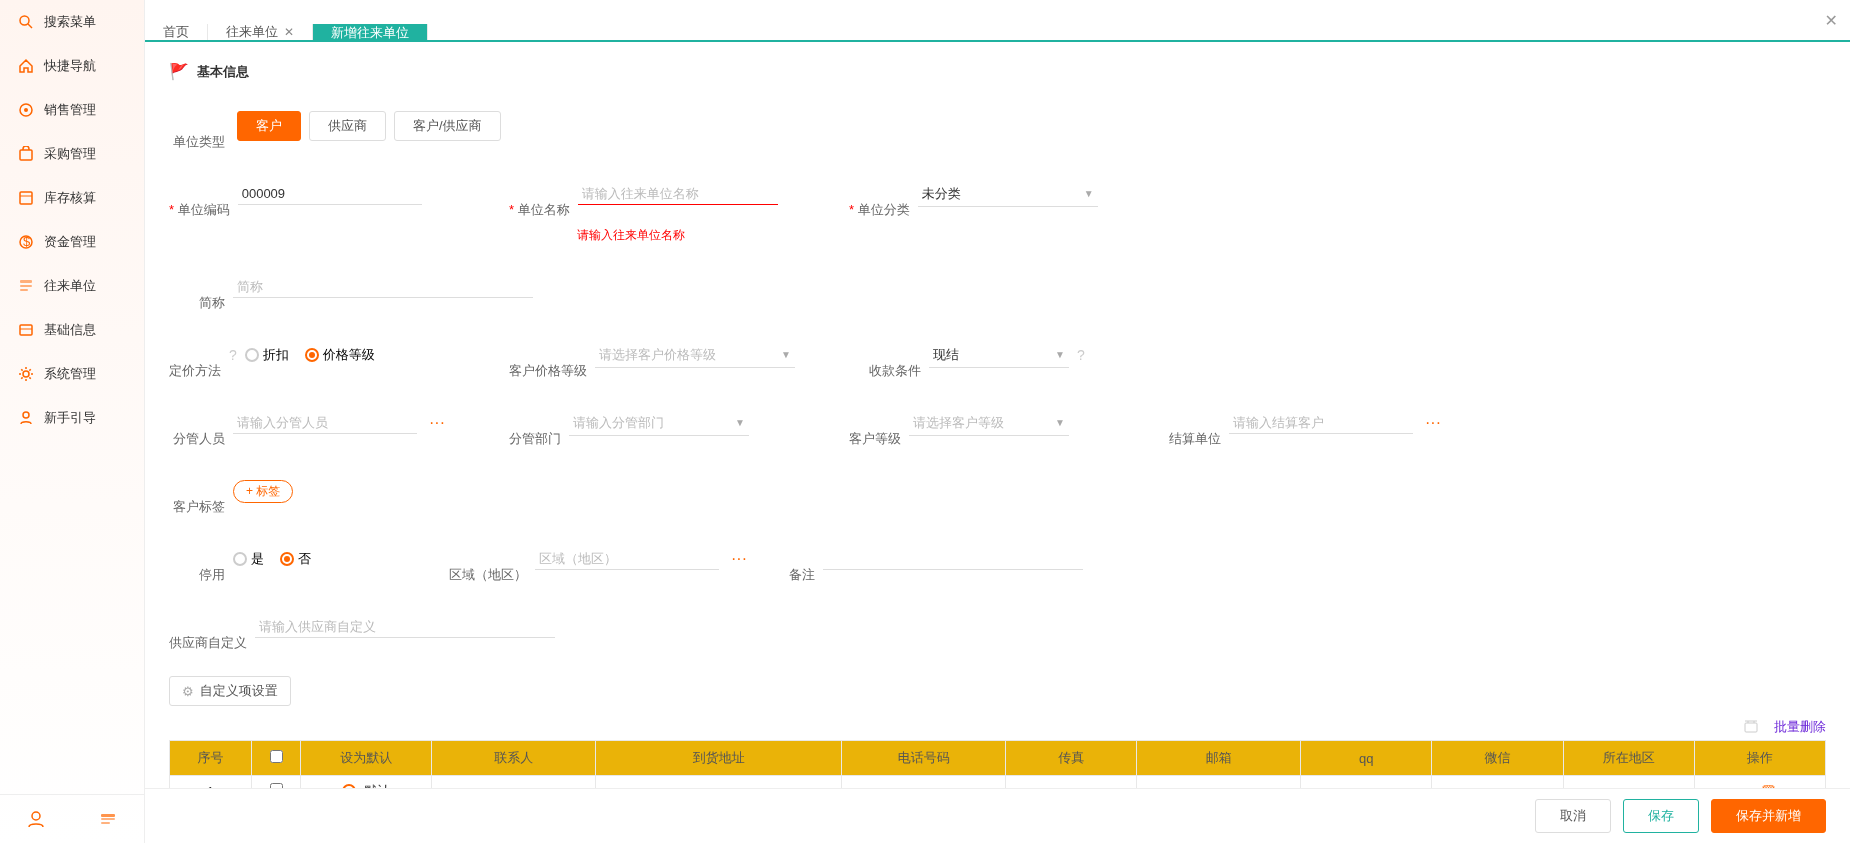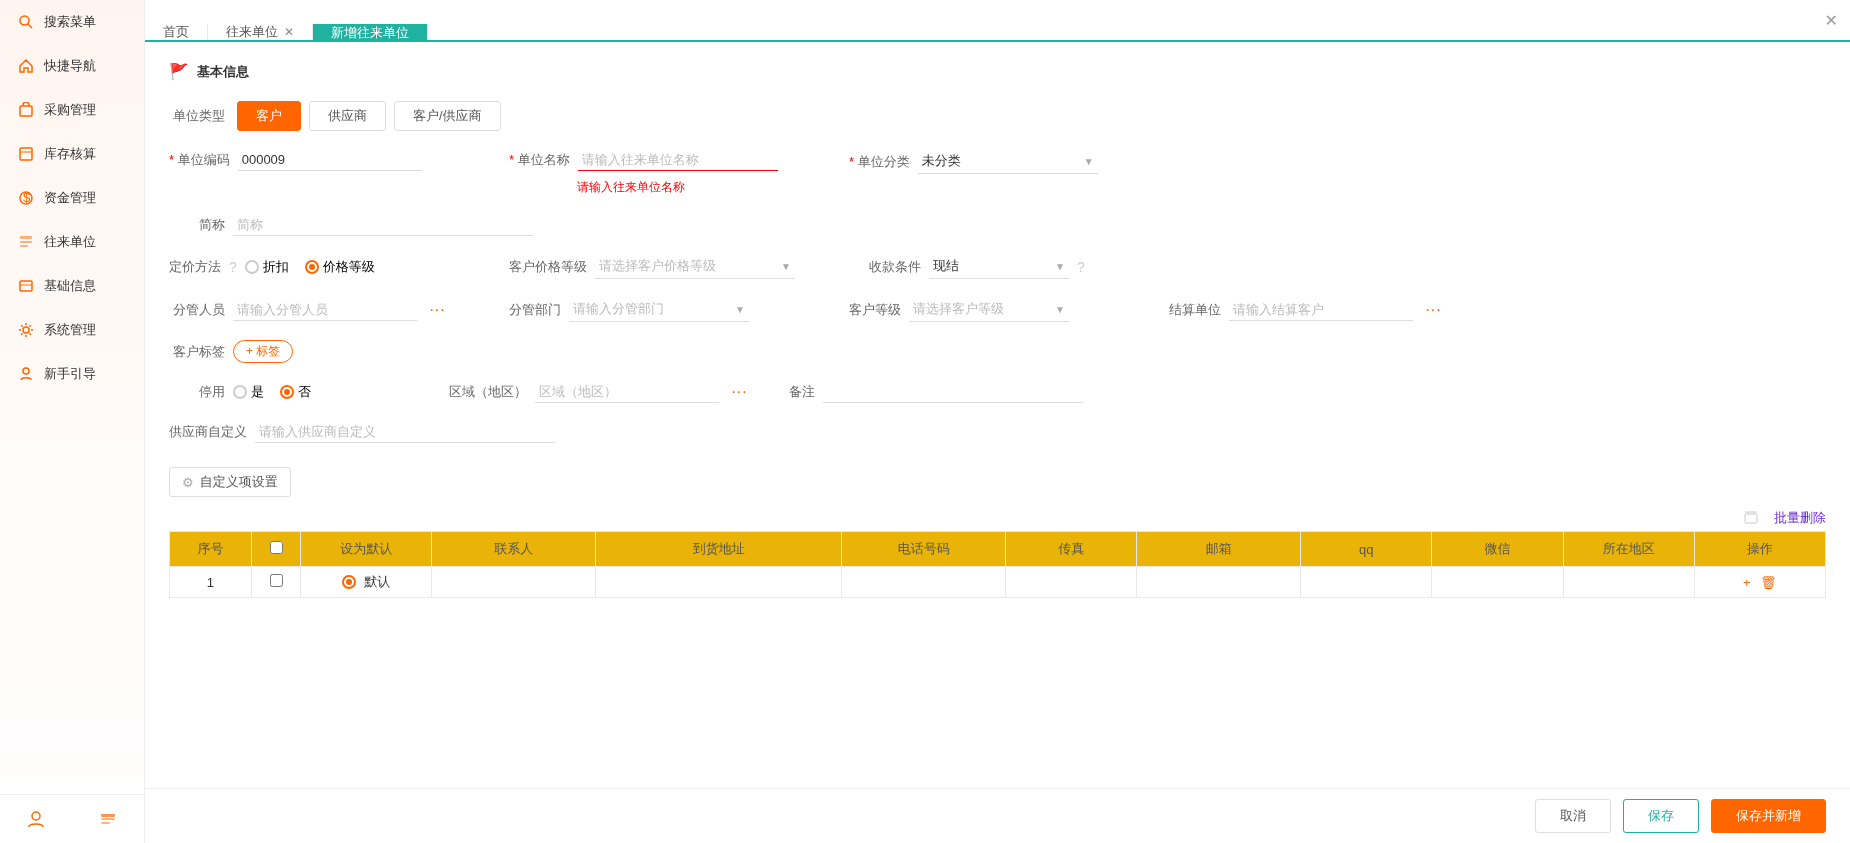--- a/index.html
+++ b/index.html
@@ -223,21 +223,21 @@
       padding: 7px 24px;
       border: 1px solid #f60;
       border-radius: 3px;
       background: #f60;
       cursor: pointer;
       color: #fff;
       font-size: 13px;
     }
 
     .form-cell { display: flex; align-items: center; gap: 8px; }
-    .form-cell label { text-align: right; color: #666; white-space: nowrap; }
+    .form-cell label { text-align: right; color: #666; white-space: nowrap; margin-top: 32px; }
 
     .select-wrap { display: flex; align-items: center; border-bottom: 1px solid #ddd; min-width: 150px; padding: 3px 4px; cursor: pointer; }
     .select-wrap .sv { font-size: 13px; flex: 1; color: #333; }
     .select-wrap .sv.ph { color: #bbb; }
     .select-wrap .arr { color: #aaa; font-size: 10px; }
 
     .input-wrap { border-bottom: 1px solid #ddd; min-width: 150px; padding: 3px 4px; }
     .input-wrap input { border: none; outline: none; background: transparent; font-size: 13px; color: #333; width: 100%; }
     .input-wrap input::placeholder { color: #bbb; }
     .input-wrap.err { border-bottom-color: red; }
@@ -255,20 +255,29 @@
     </span>
     <span>搜索菜单</span>
   </div>
   <div class="sidebar-item">
     <span class="icon">
       <svg width="16" height="16" viewBox="0 0 16 16">
           <path d="M2 8L8 2L14 8V14H10V10H6V14H2V8Z" stroke="#f60" stroke-width="1.5" fill="none"></path>
         </svg>
     </span>
     <span>快捷导航</span>
+  </div>
+  <div class="sidebar-item">
+    <span class="icon">
+      <svg width="16" height="16" viewBox="0 0 16 16">
+          <circle cx="8" cy="8" r="6" stroke="#f60" stroke-width="1.5" fill="none"></circle>
+          <circle cx="8" cy="8" r="2" fill="#f60"></circle>
+        </svg>
+    </span>
+    <span>销售管理</span>
   </div>
   <div class="sidebar-item">
     <span class="icon">
       <svg width="16" height="16" viewBox="0 0 16 16">
           <rect x="2" y="4" width="12" height="10" rx="1" stroke="#f60" stroke-width="1.5" fill="none"></rect>
           <path d="M5 4V3a3 3 0 016 0v1" stroke="#f60" stroke-width="1.5" fill="none"></path>
         </svg>
     </span>
     <span>采购管理</span>
   </div>

